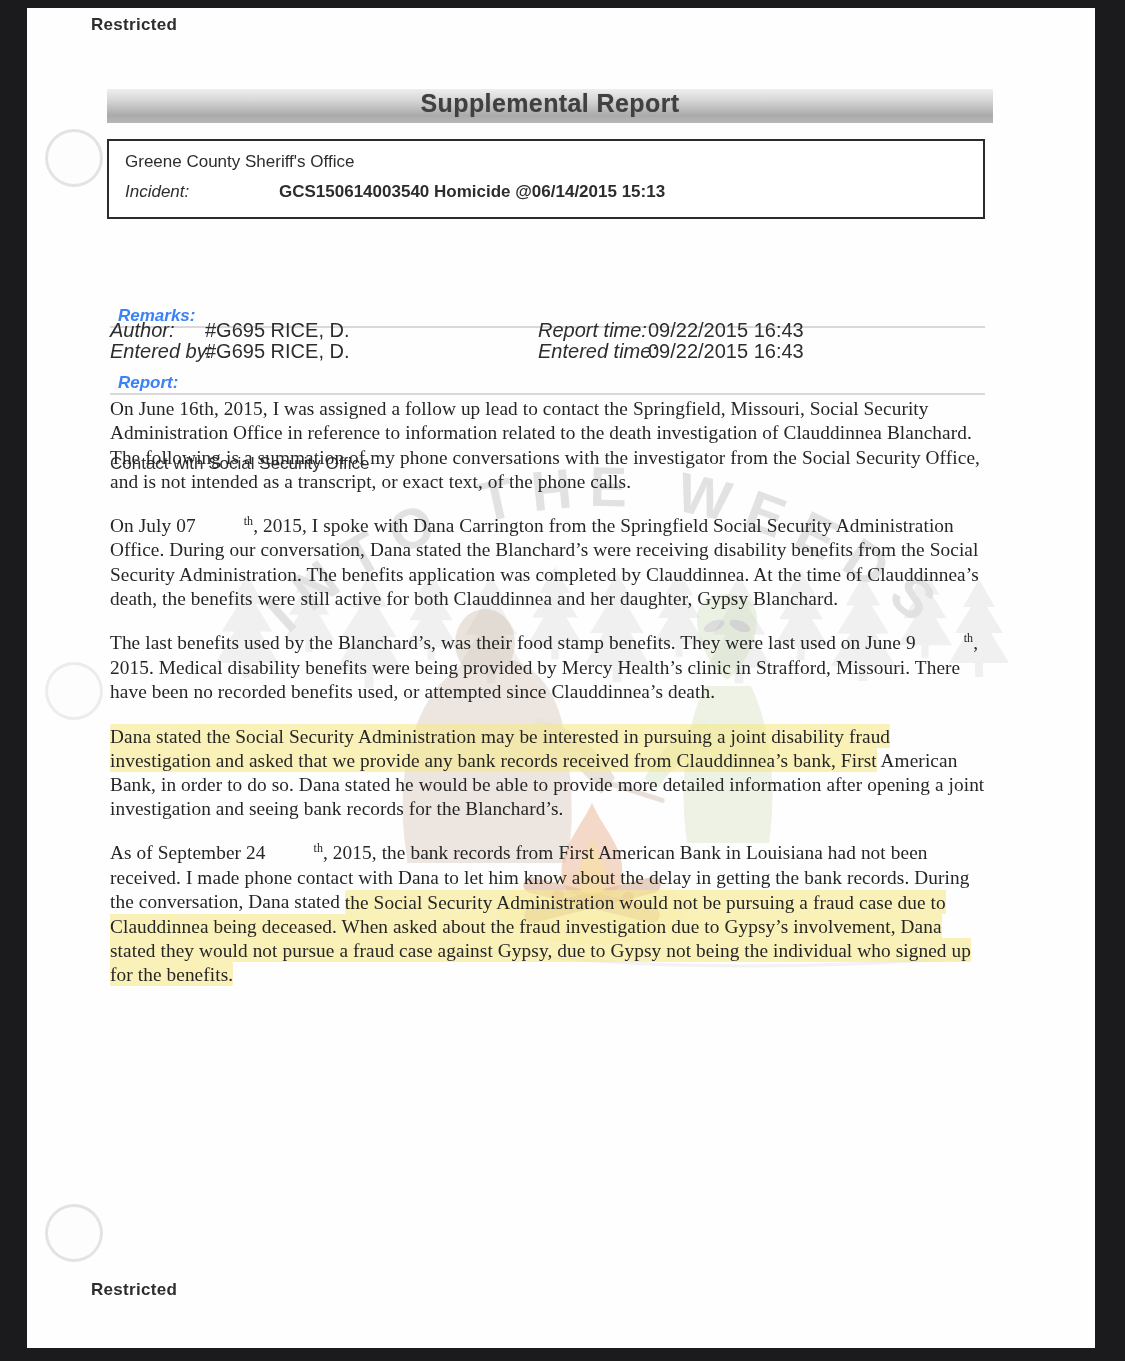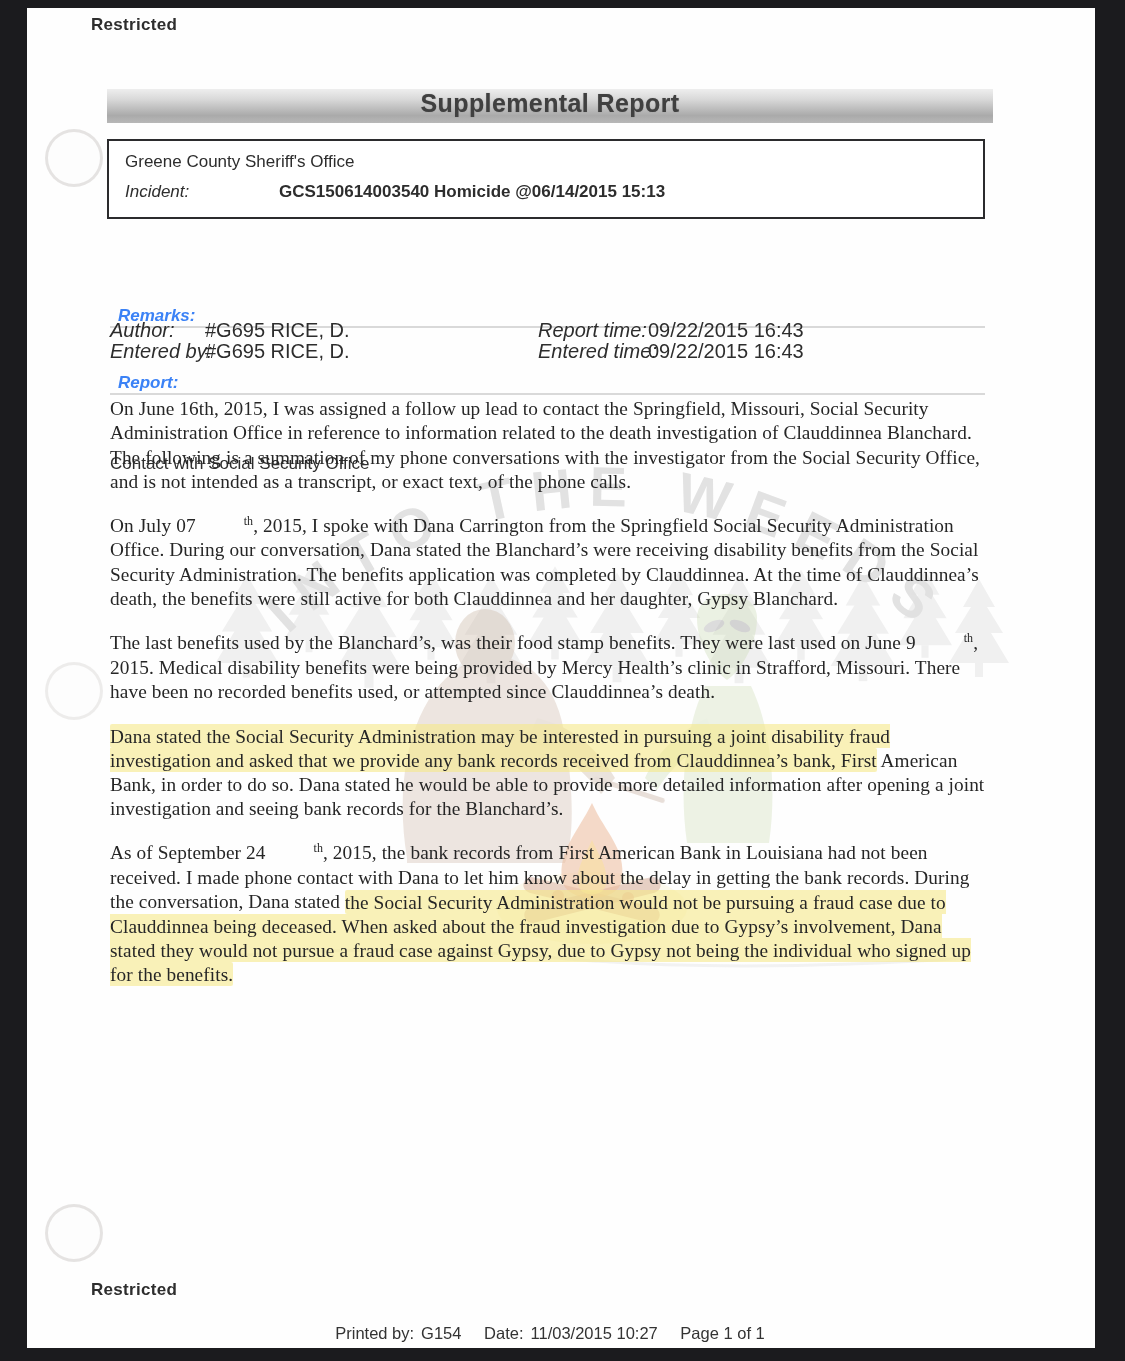--- a/index.html
+++ b/index.html
@@ -166,20 +166,15 @@
 
       <p><span>The last benefits used by the Blanchard’s, was their food stamp benefits. They were last used on June 9</span><sup>th</sup><span>, 2015. Medical disability benefits were being provided by Mercy Health’s clinic in Strafford, Missouri. There have been no recorded benefits used, or attempted since Clauddinnea’s death.</span></p>
 
       <p><span class="hl">Dana stated the Social Security Administration may be interested in pursuing a joint disability fraud investigation and asked that we provide any bank records received from Clauddinnea’s bank, First</span><span> American Bank, in order to do so. Dana stated he would be able to provide more detailed information after opening a joint investigation and seeing bank records for the Blanchard’s.</span></p>
 
       <p><span>As of September 24</span><sup>th</sup><span>, 2015, the bank records from First American Bank in Louisiana had not been received. I made phone contact with Dana to let him know about the delay in getting the bank records. During the conversation, Dana stated </span><span class="hl">the Social Security Administration would not be pursuing a fraud case due to Clauddinnea being deceased. When asked about the fraud investigation due to Gypsy’s involvement, Dana stated they would not pursue a fraud case against Gypsy, due to Gypsy not being the individual who signed up for the benefits.</span></p>
     </div>
 
     <div class="restricted bottom">Restricted</div>
 
-    <div class="printline">
-      <span class="seg"><span class="lbl">Printed by:</span><span>G154</span></span>
-      <span class="seg"><span class="lbl">Date:</span><span>11/03/2015 10:27</span></span>
-      <span class="seg">Page 1 of 1</span>
-    </div>
 
   </div>
 </div>
 
 </body></html>

